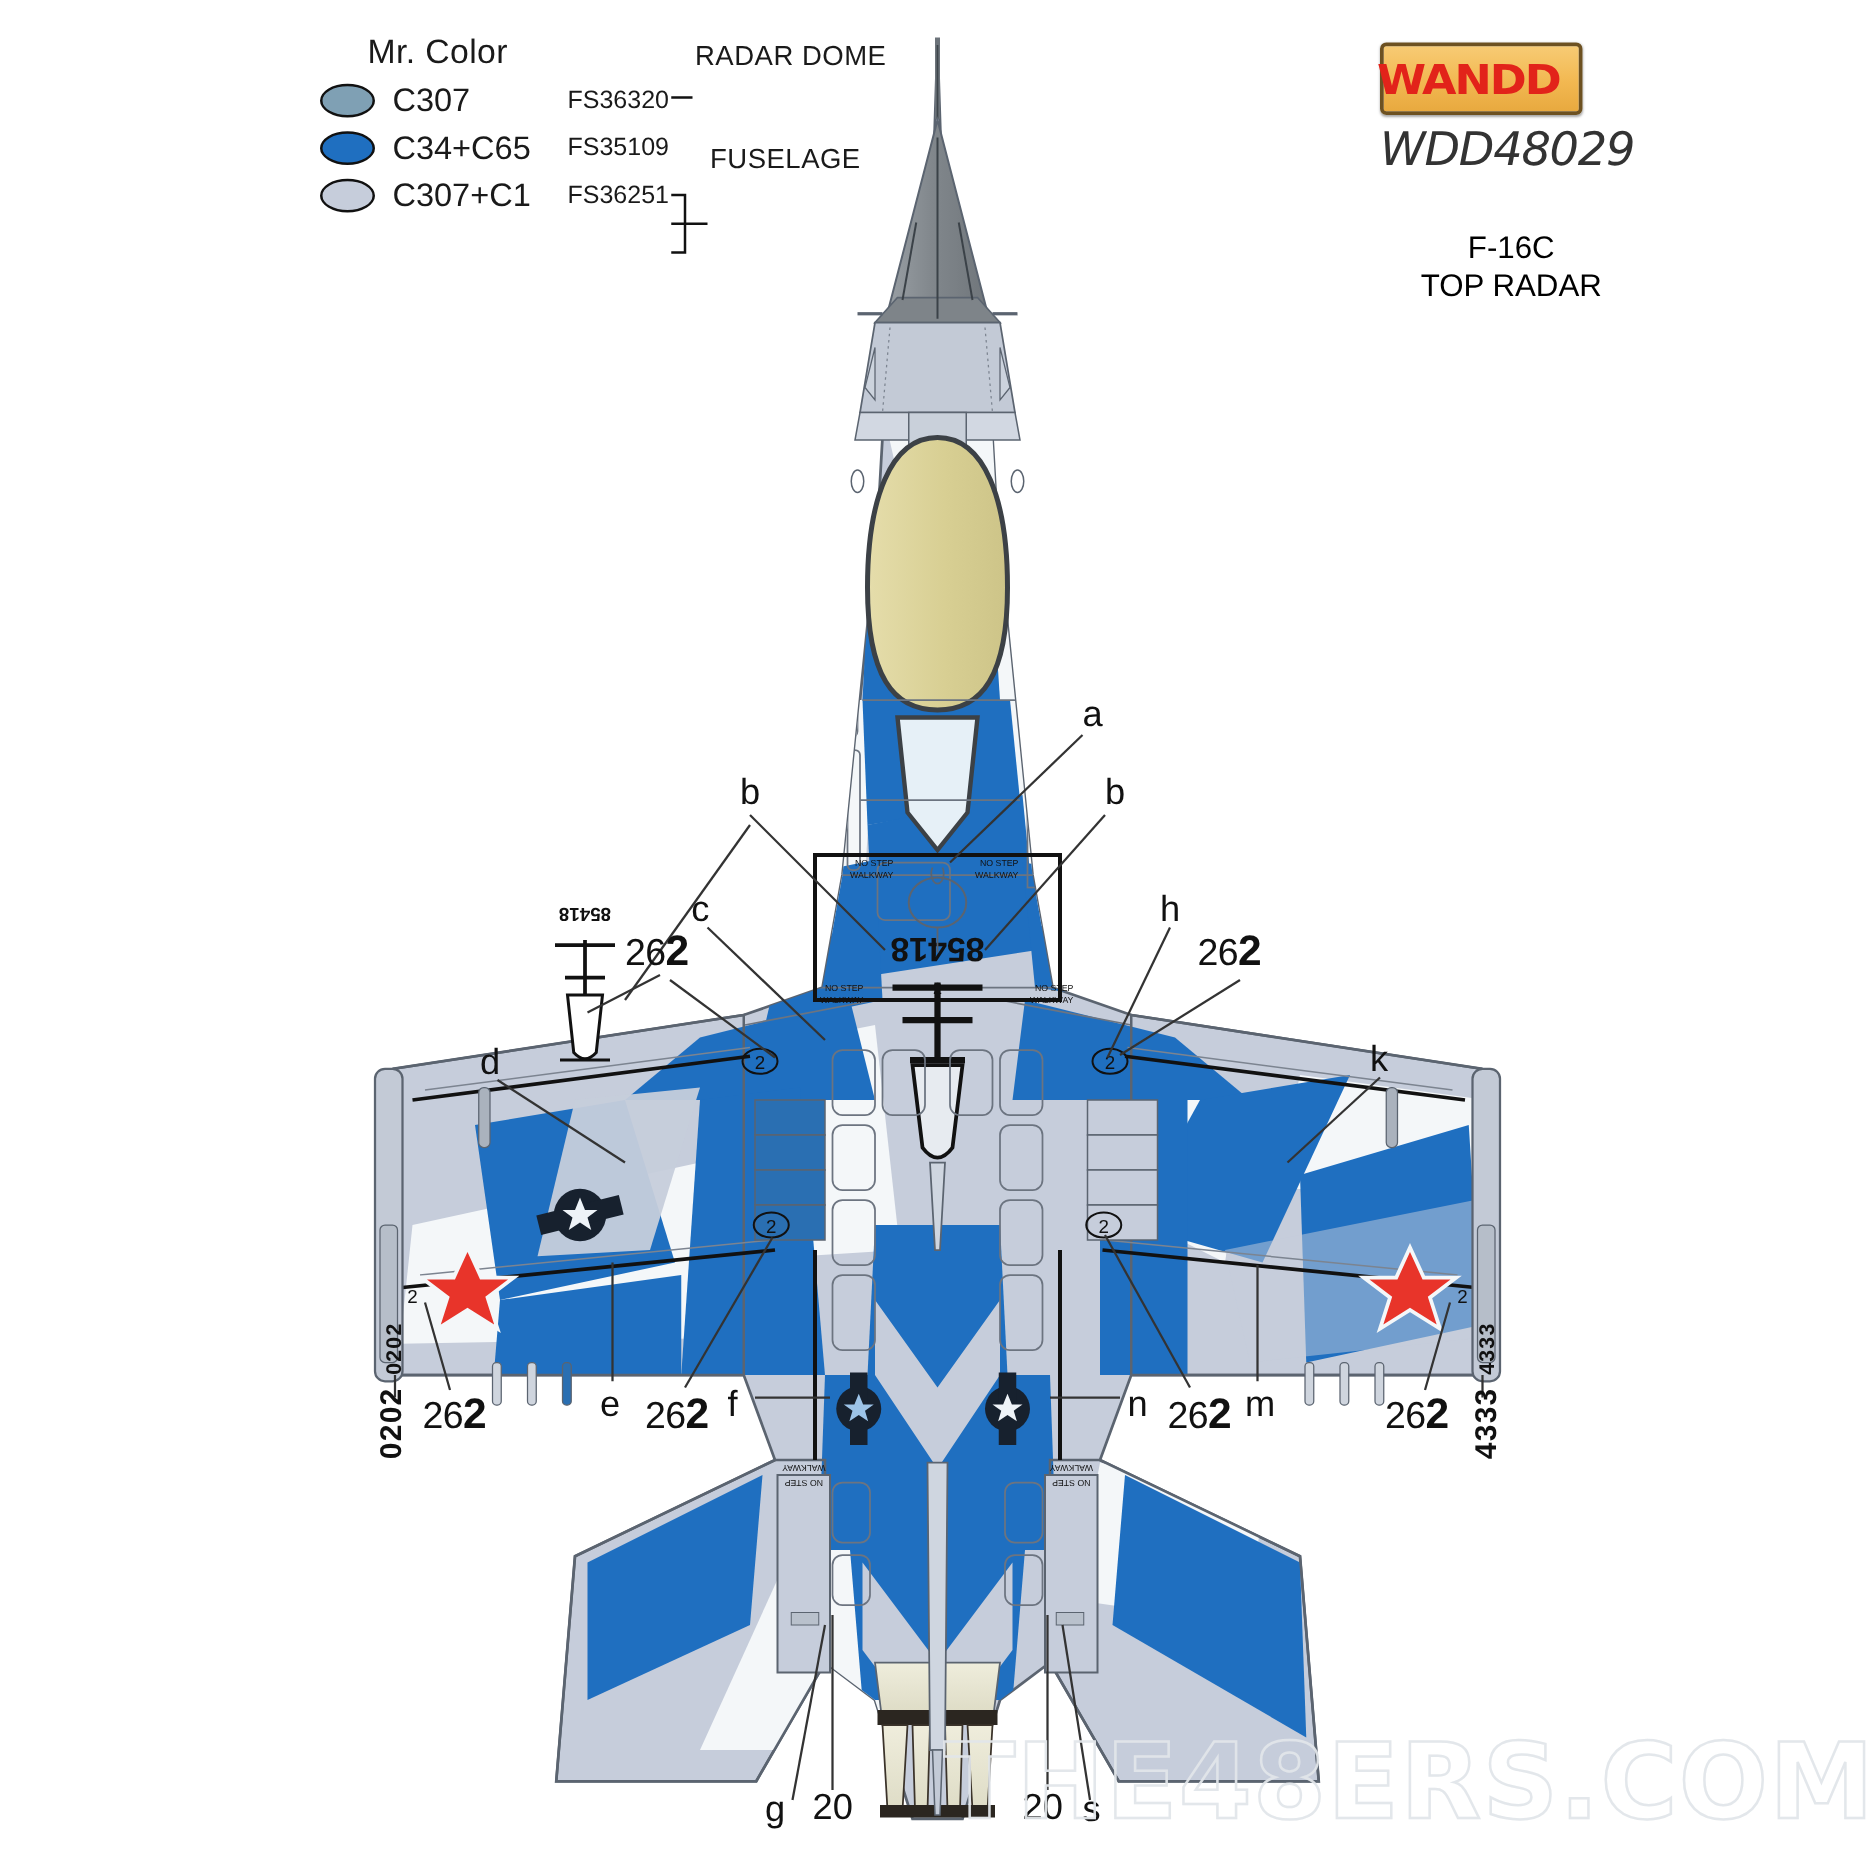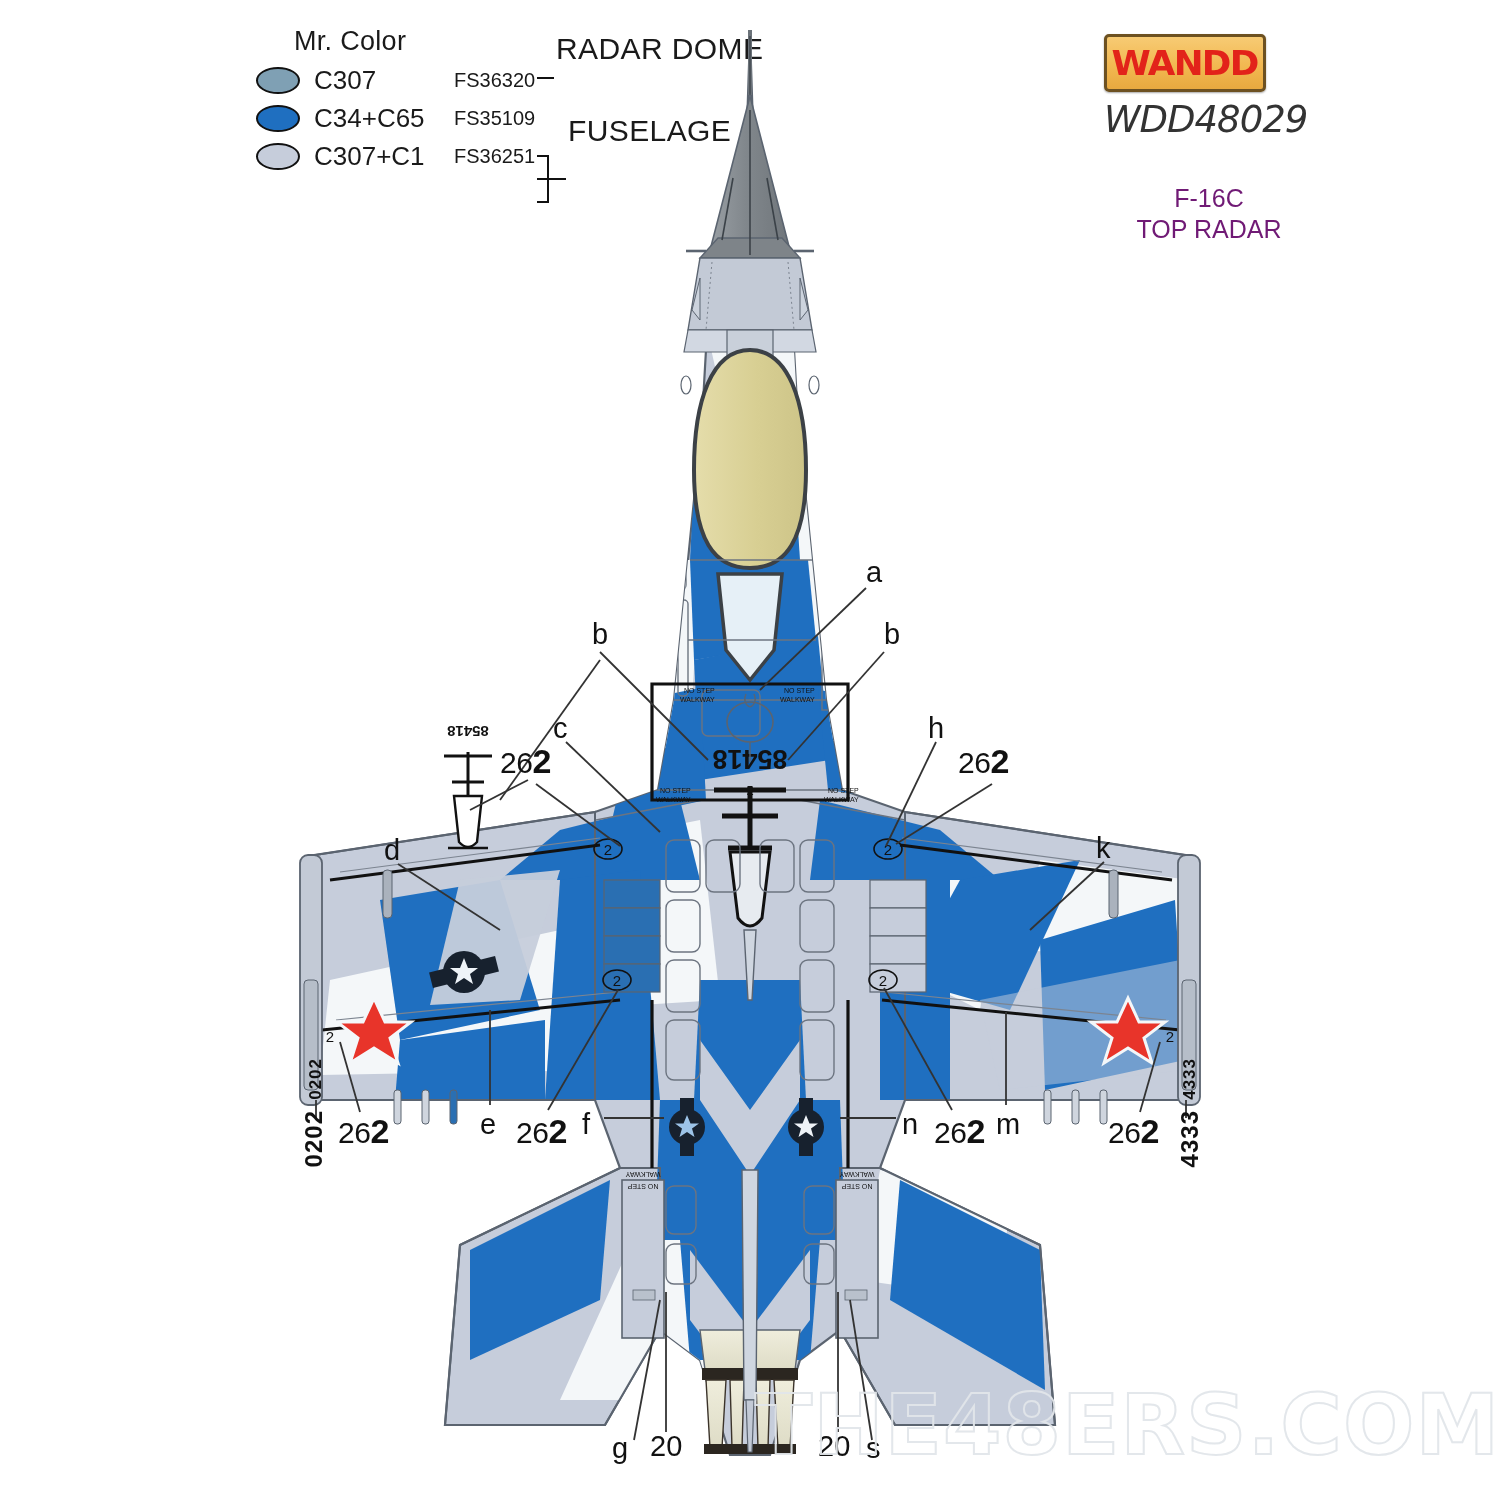--- a/index.html
+++ b/index.html
@@ -6,34 +6,34 @@
   body{width:1500px;height:1500px;position:relative;overflow:hidden;
        font-family:"Liberation Sans","DejaVu Sans",sans-serif;color:#1a1a1a;}
 
   
   #legend{position:absolute;left:256px;top:26px;width:470px;}
   #legend-title{font-size:27px;letter-spacing:.3px;margin-left:38px;margin-bottom:6px;}
   .legend-row{display:flex;align-items:center;height:34px;margin-bottom:4px;position:relative;}
   .swatch{width:44px;height:27px;border-radius:50%;border:2px solid #111;box-sizing:border-box;flex:0 0 auto;}
   .lg-code{width:140px;margin-left:14px;font-size:26px;white-space:nowrap;}
   .lg-fs{width:118px;font-size:20px;white-space:nowrap;}
-  .lg-group{position:absolute;font-size:30px;letter-spacing:.4px;white-space:nowrap;}
+  .lg-group{position:absolute;font-size:22px;letter-spacing:.4px;white-space:nowrap;}
   #grp-radar{left:300px;top:6px;}
   #grp-fuse{left:312px;top:88px;}
 
   
   #brand{position:absolute;left:1104px;top:34px;width:320px;}
   #brand-logo{width:156px;height:52px;background:linear-gradient(#f7cb74,#f2b851 55%,#e8a93f);
-       border:3px solid #6d5121;border-radius:5px;display:flex;align-items:center;justify-content:center;
+       border:3px solid #6d5121;border-radius:5px;display:flex;align-items:center;justify-content:flex-start;
        box-shadow:0 1px 2px rgba(0,0,0,.35);}
   #brand-logo span{font-family:"DejaVu Sans",sans-serif;font-weight:bold;font-size:33px;color:#e2231a;
        letter-spacing:-1.5px;transform:scaleX(1.08);}
   #brand-code{margin-top:6px;font-family:"DejaVu Sans",sans-serif;font-size:37px;letter-spacing:-1px;color:#333;font-style:italic;}
   #brand-sub{margin-top:42px;text-align:center;width:210px;}
-  #brand-sub div{font-size:25px;line-height:1.22;color:#701a75;}
+  #brand-sub div{font-size:25px;line-height:1.22;color:#000000;}
 
   
   #watermark{position:absolute;left:0;top:1376px;width:1500px;text-align:right;
        font-family:"DejaVu Sans",sans-serif;font-weight:bold;font-size:84px;letter-spacing:1px;
        color:transparent;-webkit-text-stroke:2px #e2e6ea;opacity:.95;pointer-events:none;}
 
   
   #plan{position:absolute;left:0;top:0;width:1500px;height:1500px;}
 
   

